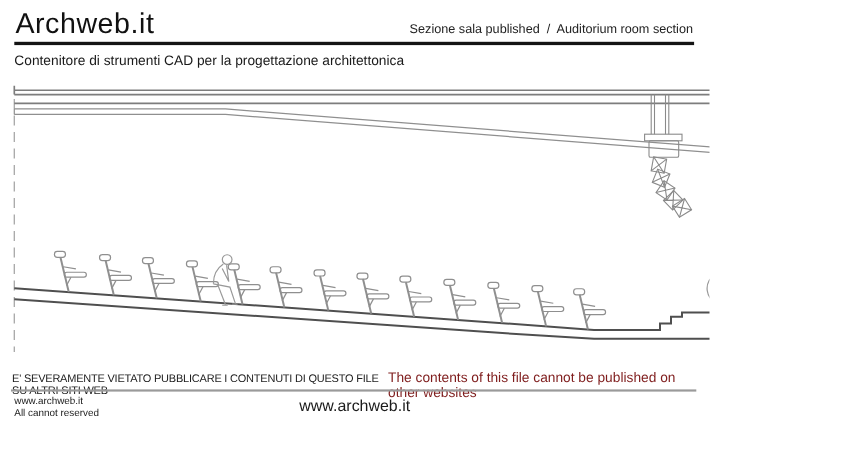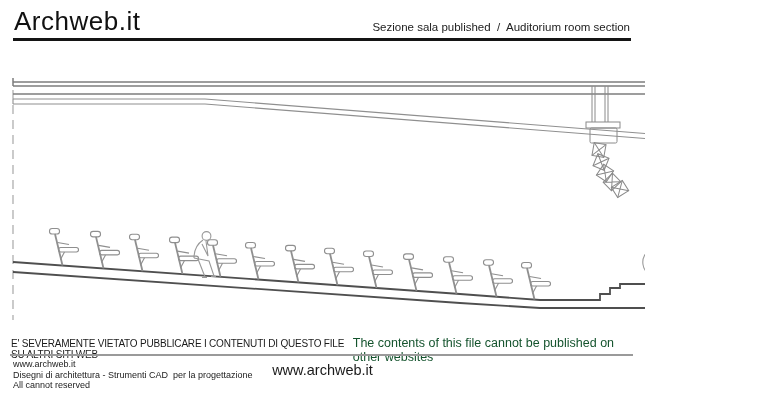--- a/index.html
+++ b/index.html
@@ -7,35 +7,36 @@
     position:relative;width:645px;height:418px;background:#ffffff;overflow:hidden;
     font-family:"Liberation Sans",sans-serif;color:#1a1a1a;
   }
   .logo{position:absolute;left:14px;top:6px;font-size:26px;letter-spacing:.5px;color:#111;}
   .hdr-right{position:absolute;right:15px;top:21px;font-size:11.5px;color:#222;white-space:pre;}
   .hdr-rule{position:absolute;left:13px;right:14px;top:38px;height:3px;background:#141414;}
   .subtitle{position:absolute;left:13px;top:48px;font-size:12.5px;color:#1a1a1a;}
   .drawing{position:absolute;left:0;top:70px;width:768px;height:255px;}
   .warning{position:absolute;left:11px;right:13px;top:336px;display:flex;justify-content:space-between;align-items:baseline;}
   .warning-it{font-size:10px;letter-spacing:-.2px;color:#1a1a1a;}
-  .warning-en{font-size:12.5px;color:#14532d;}
+  .warning-en{font-size:12.5px;color:#7f1d1d;}
   .sep{position:absolute;left:10px;right:12px;top:354px;height:2px;background:#9a9a9a;}
   .footer-left{position:absolute;left:13px;top:359px;font-size:9px;line-height:10.5px;color:#222;}
   .footer-left div{white-space:pre;}
   .footer-center{position:absolute;left:0;right:0;top:362px;text-align:center;font-size:14.5px;color:#1a1a1a;}
   .footer-right{position:absolute;right:15px;top:363px;font-size:10.5px;color:#1a1a1a;}
 </style>
 </head>
 <body>
 
 <div class="page">
 
   <div class="logo">Archweb.it</div>
   <div class="hdr-right">Sezione sala published  /  Auditorium room section</div>
   <div class="hdr-rule"></div>
+  <div class="subtitle">Contenitore di strumenti CAD per la progettazione architettonica</div>
 
   <svg class="drawing" viewBox="0 0 768 255" fill="none" xmlns="http://www.w3.org/2000/svg">
     <defs>
       <g id="chair" stroke="#8f8f8f" fill="none" stroke-width="1.1">
         <rect x="-12.5" y="-37" width="10" height="5.5" rx="2.6"></rect>
         <line x1="-7" y1="-31.5" x2="0.5" y2="0" stroke-width="1.8"></line>
         <line x1="-4.5" y1="-23" x2="7" y2="-21"></line>
         <rect x="-3.5" y="-18" width="20" height="4.5" rx="2.2"></rect>
         <line x1="2.5" y1="-13.5" x2="-1.5" y2="-6"></line>
       </g>
@@ -135,18 +136,17 @@
   </svg>
 
   <div class="warning">
     <span class="warning-it">E' SEVERAMENTE VIETATO PUBBLICARE I CONTENUTI DI QUESTO FILE SU ALTRI SITI WEB</span>
     <span class="warning-en">The contents of this file cannot be published on other websites</span>
   </div>
   <div class="sep"></div>
 
   <div class="footer-left">
     <div>www.archweb.it</div>
-    <div>Disegni di architettura - Strumenti CAD  per la progettazione</div>
     <div>All cannot reserved</div>
   </div>
   <div class="footer-center">www.archweb.it</div>
 
 </div>
 
 </body></html>

